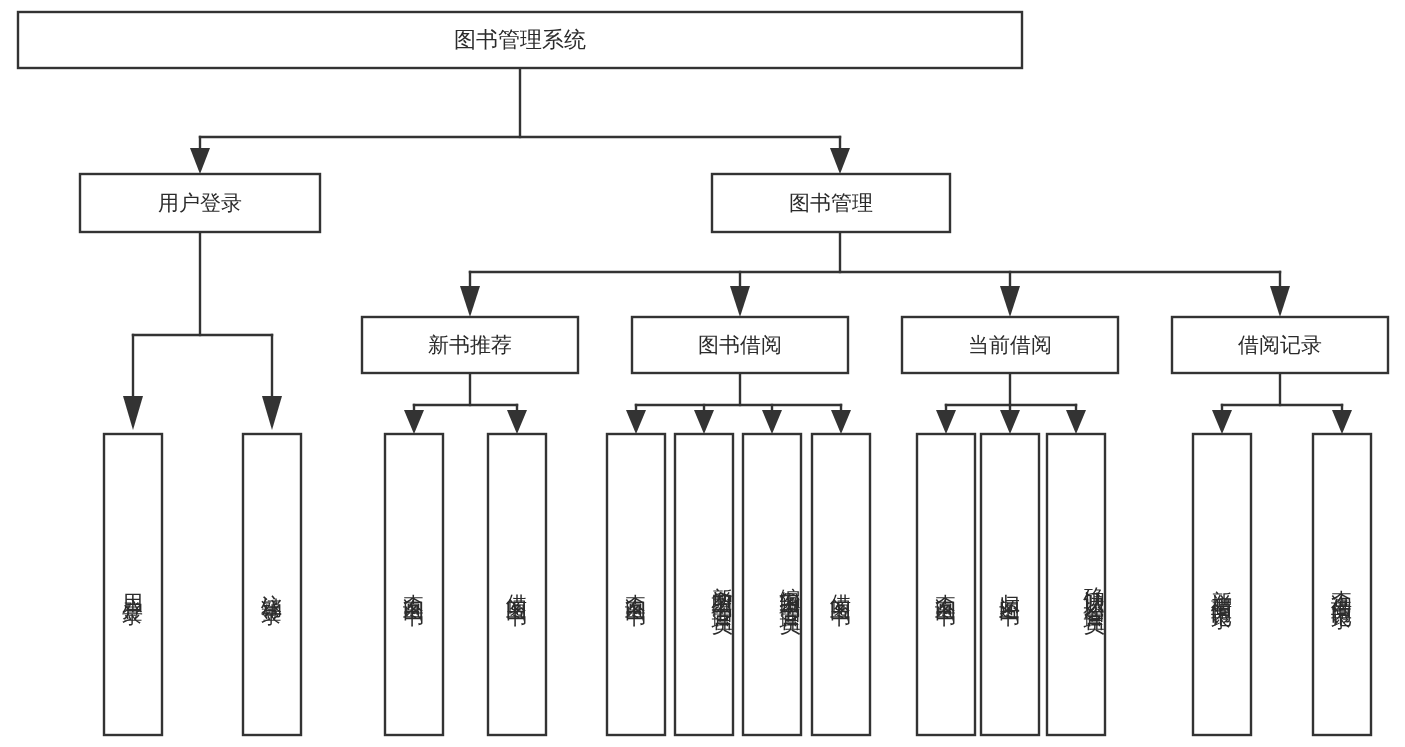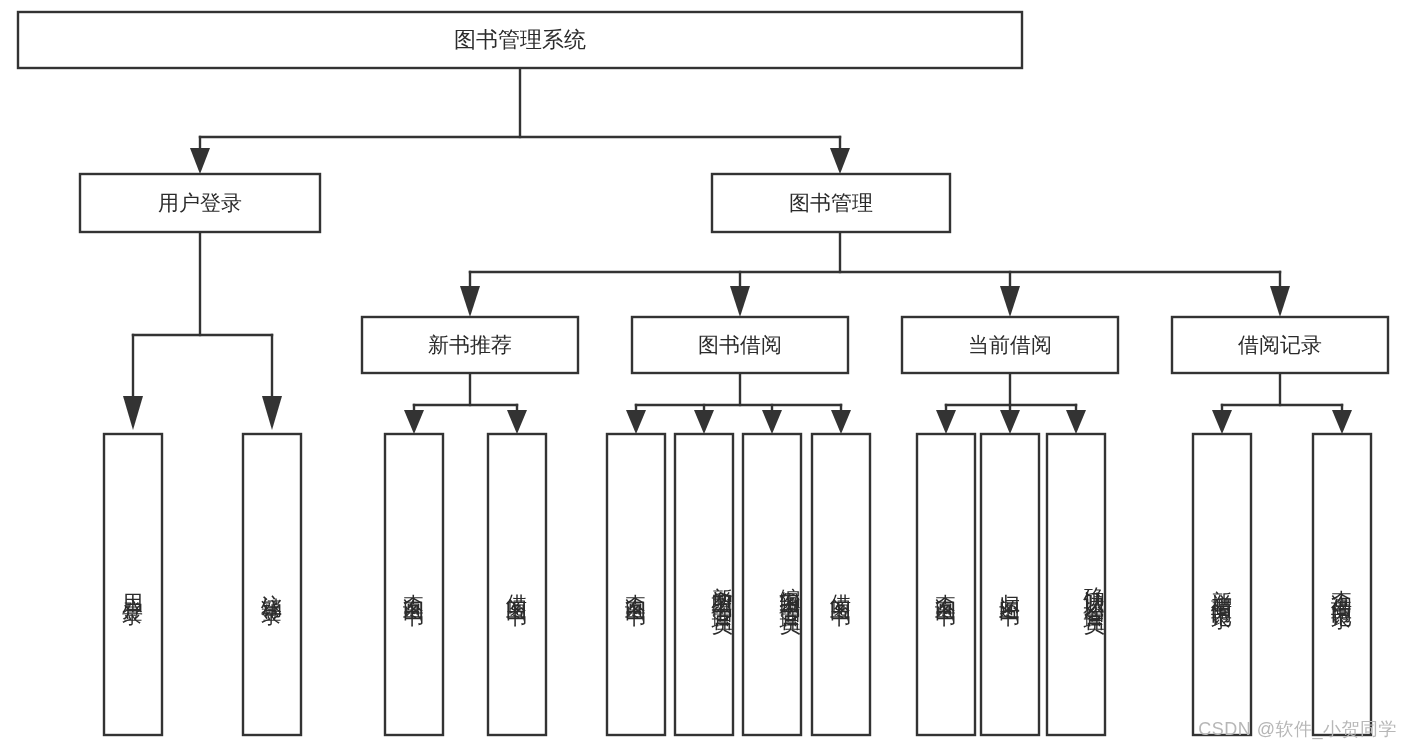--- a/index.html
+++ b/index.html
@@ -216,15 +216,14 @@
   <div class="leaf-label" style="left:743px; top:434px; width:58px; height:301px; align-items:flex-start; padding-top:6px; box-sizing:border-box;">编辑图书（管理员）</div>
   <div class="leaf-label" style="left:812px; top:434px; width:58px; height:301px;">借阅图书</div>
 
   <div class="leaf-label" style="left:917px; top:434px; width:58px; height:301px;">查询图书</div>
   <div class="leaf-label" style="left:981px; top:434px; width:58px; height:301px;">归还图书</div>
   <div class="leaf-label" style="left:1047px; top:434px; width:58px; height:301px; align-items:flex-start; padding-top:6px; box-sizing:border-box;">确认归还（管理员）</div>
 
   <div class="leaf-label" style="left:1193px; top:434px; width:58px; height:301px;">新增借阅记录</div>
   <div class="leaf-label" style="left:1313px; top:434px; width:58px; height:301px;">查询借阅记录</div>
 
-  <div class="watermark">CSDN @软件_小贺同学</div>
 
 </div>
 
 </body></html>

